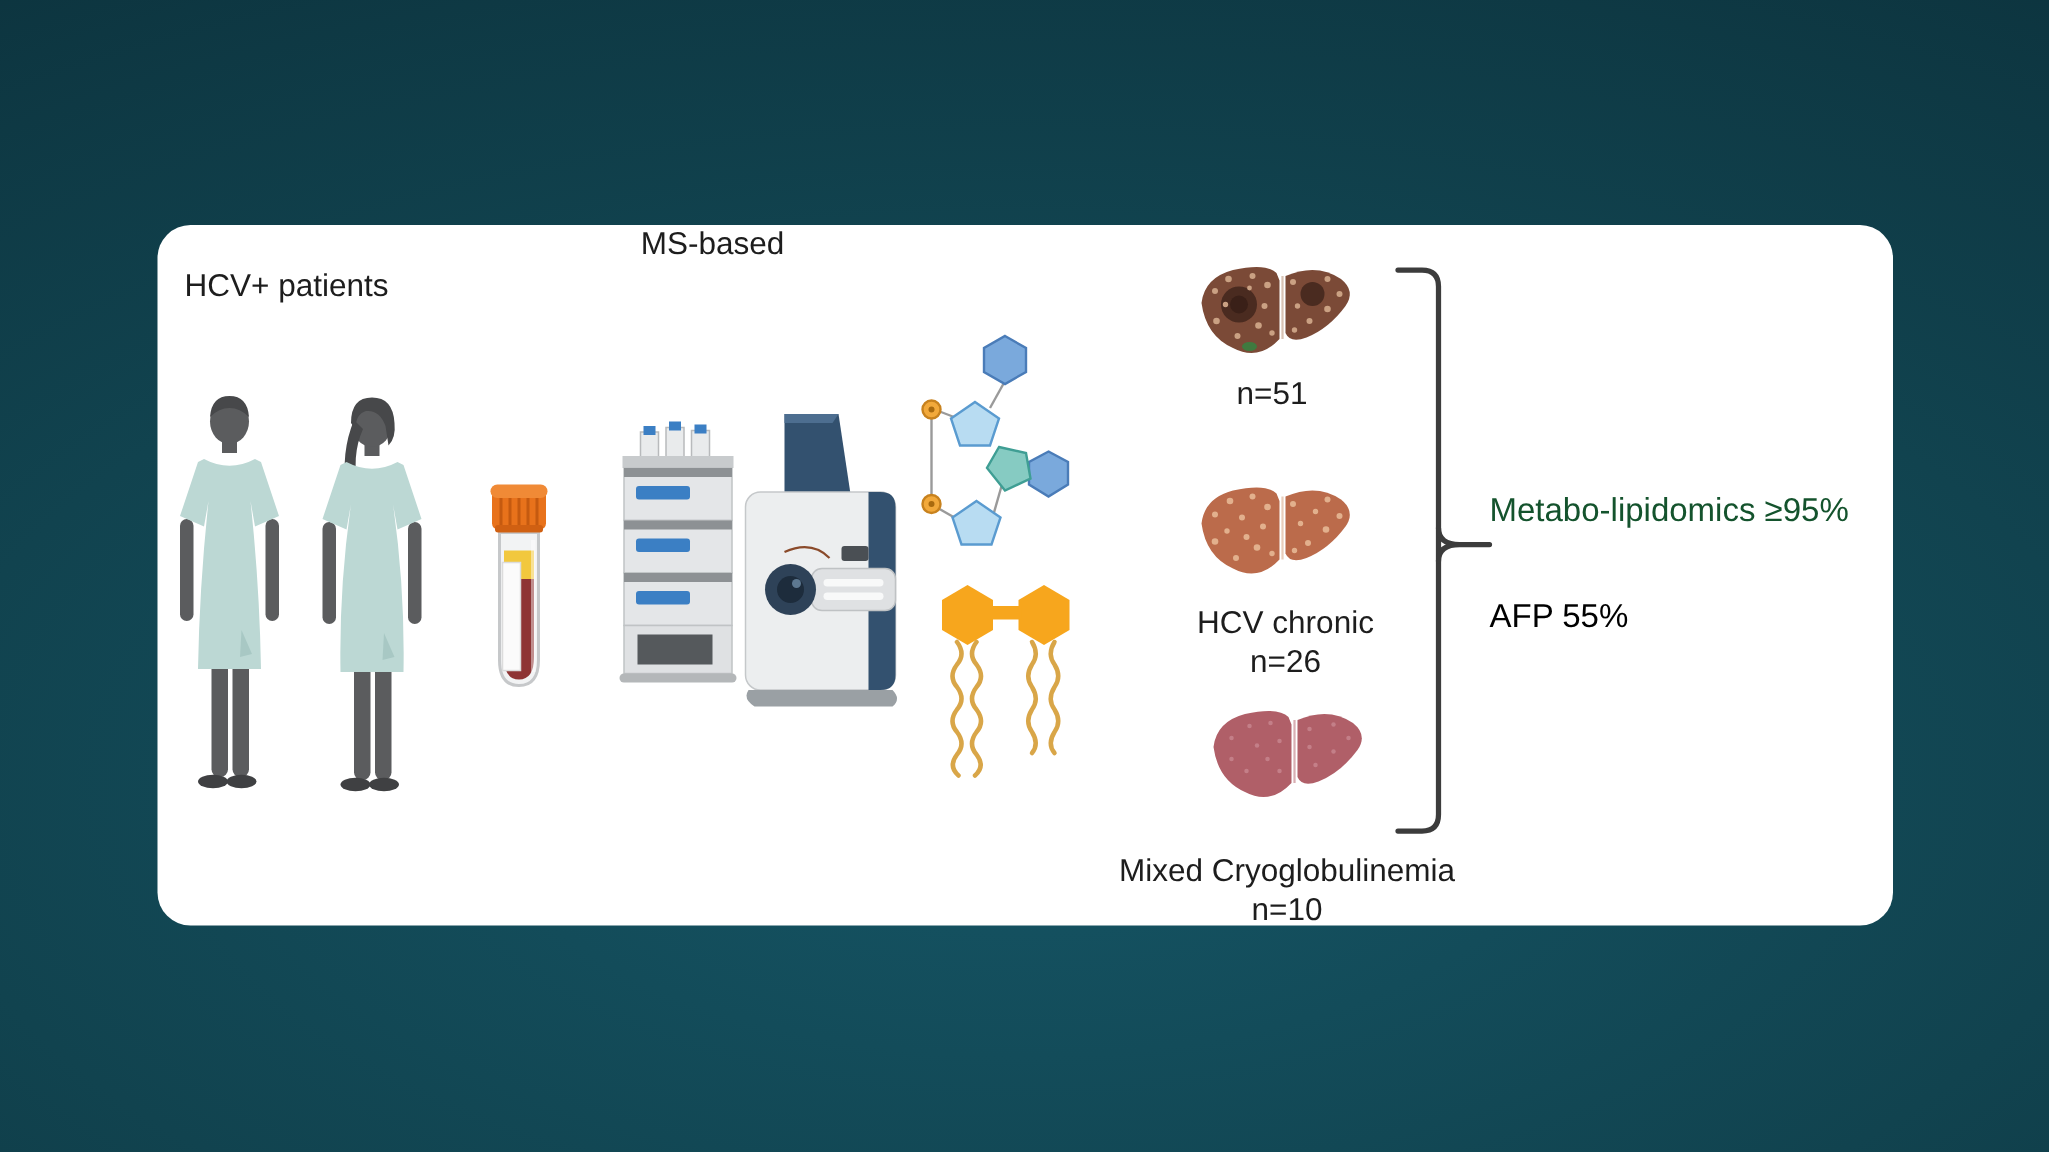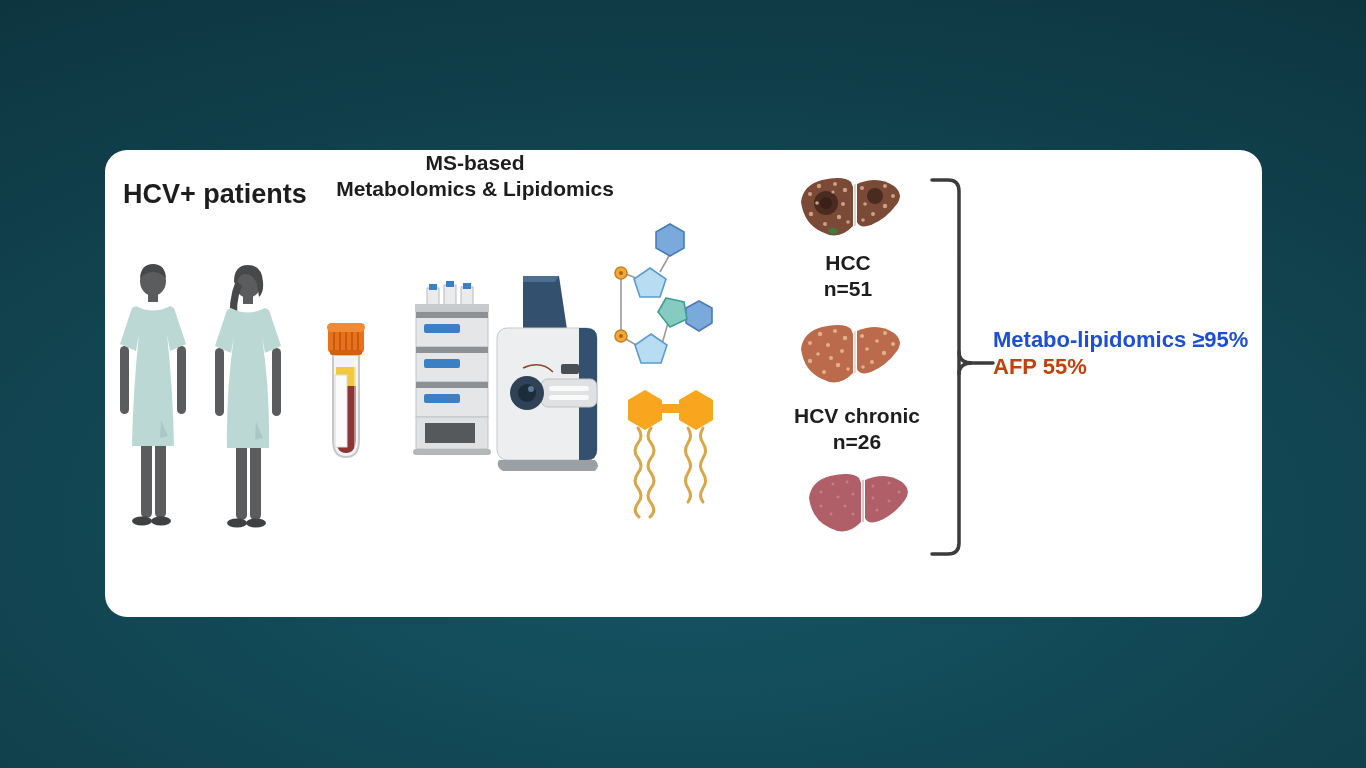--- a/index.html
+++ b/index.html
@@ -5,30 +5,30 @@
   html,body{margin:0;padding:0;background:#092731;}
   .stage{
     position:relative;width:1366px;height:768px;overflow:hidden;
     font-family:"Liberation Sans","DejaVu Sans",sans-serif;
     background:radial-gradient(120% 105% at 50% 68%, #155565 0%, #11434f 45%, #0a2b35 100%);
   }
   .card{
     position:absolute;left:105px;top:150px;width:1157px;height:467px;
     background:#ffffff;border-radius:22px;overflow:hidden;
   }
-  .lbl{position:absolute;font-weight:bold;color:#1d1d1d;line-height:1.25;}
-  .patients-label{left:18px;top:28px;font-size:27px;}
+  .lbl{position:absolute;font-weight:normal;color:#1d1d1d;line-height:1.25;}
+  .patients-label{left:18px;top:28px;font-size:21px;}
   .method-label{left:225px;top:0px;width:290px;text-align:center;font-size:21px;}
   .group-label{text-align:center;font-size:21px;}
   .g1{left:663px;top:100px;width:160px;}
   .g2{left:672px;top:253px;width:160px;}
   .g3{left:608px;top:418px;width:290px;}
   .results{left:888px;top:176px;width:300px;font-size:22px;line-height:27px;white-space:nowrap;}
-  .results .green{color:#1d4ed8;}
-  .results .red{color:#c2410c;}
+  .results .green{color:#14532d;}
+  .results .red{color:#000000;margin-top:44px;}
   .icon{position:absolute;}
   .i-patients{left:3px;top:110px;}
   .i-tube{left:221px;top:170px;}
   .i-lcms{left:306px;top:126px;}
   .i-metab{left:503px;top:70px;}
   .i-lipid{left:513px;top:232px;}
   .i-liver1{left:690px;top:24px;}
   .i-liver2{left:690px;top:171px;}
   .i-liver3{left:698px;top:320px;}
   .i-bracket{left:822px;top:26px;}
@@ -36,21 +36,20 @@
 </head>
 <body>
 
 <div class="stage">
   <div class="card">
 
     <div class="lbl patients-label">HCV+ patients</div>
 
     <div class="lbl method-label">
       <div>MS-based</div>
-      <div>Metabolomics &amp; Lipidomics</div>
     </div>
 
     <svg class="icon i-patients" width="190" height="270" viewBox="0 0 190 270">
 
       <g>
         <rect x="40" y="30" width="10" height="12" fill="#5b5c5e"></rect>
         <ellipse cx="45" cy="21" rx="13" ry="15" fill="#5b5c5e"></ellipse>
         <path d="M32,18 Q33,4 45,4 Q57,4 58,18 Q52,12 45,12 Q38,12 32,18 Z" fill="#47484a"></path>
         <rect x="12" y="86" width="9" height="68" rx="4.5" fill="#5b5c5e"></rect>
         <rect x="69" y="86" width="9" height="68" rx="4.5" fill="#5b5c5e"></rect>
@@ -258,27 +257,30 @@
     </svg>
 
     <svg class="icon i-bracket" width="70" height="382" viewBox="0 0 70 382">
       <g fill="none" stroke="#3c3c3c" stroke-width="3.5" stroke-linecap="round">
         <path d="M5,4 H21 Q32,4 32,15 V367 Q32,378 21,378 H5"></path>
         <path d="M32,176 Q32,187 46,187 H66 M32,198 Q32,187 46,187"></path>
       </g>
     </svg>
 
     <div class="lbl group-label g1">
-      <div>HCC</div>
       <div>n=51</div>
     </div>
     <div class="lbl group-label g2">
       <div>HCV chronic</div>
       <div>n=26</div>
     </div>
+    <div class="lbl group-label g3">
+      <div>Mixed Cryoglobulinemia</div>
+      <div>n=10</div>
+    </div>
 
     <div class="lbl results">
       <div class="green">Metabo-lipidomics ≥95%</div>
       <div class="red">AFP 55%</div>
     </div>
 
   </div>
 </div>
 
 </body></html>

